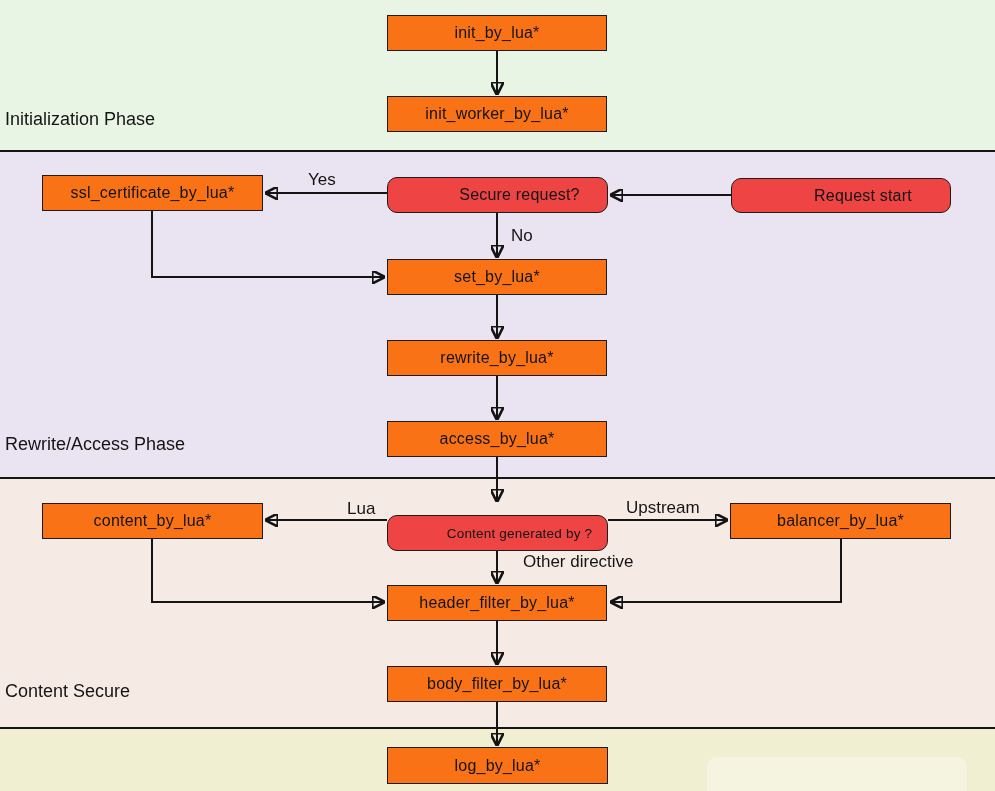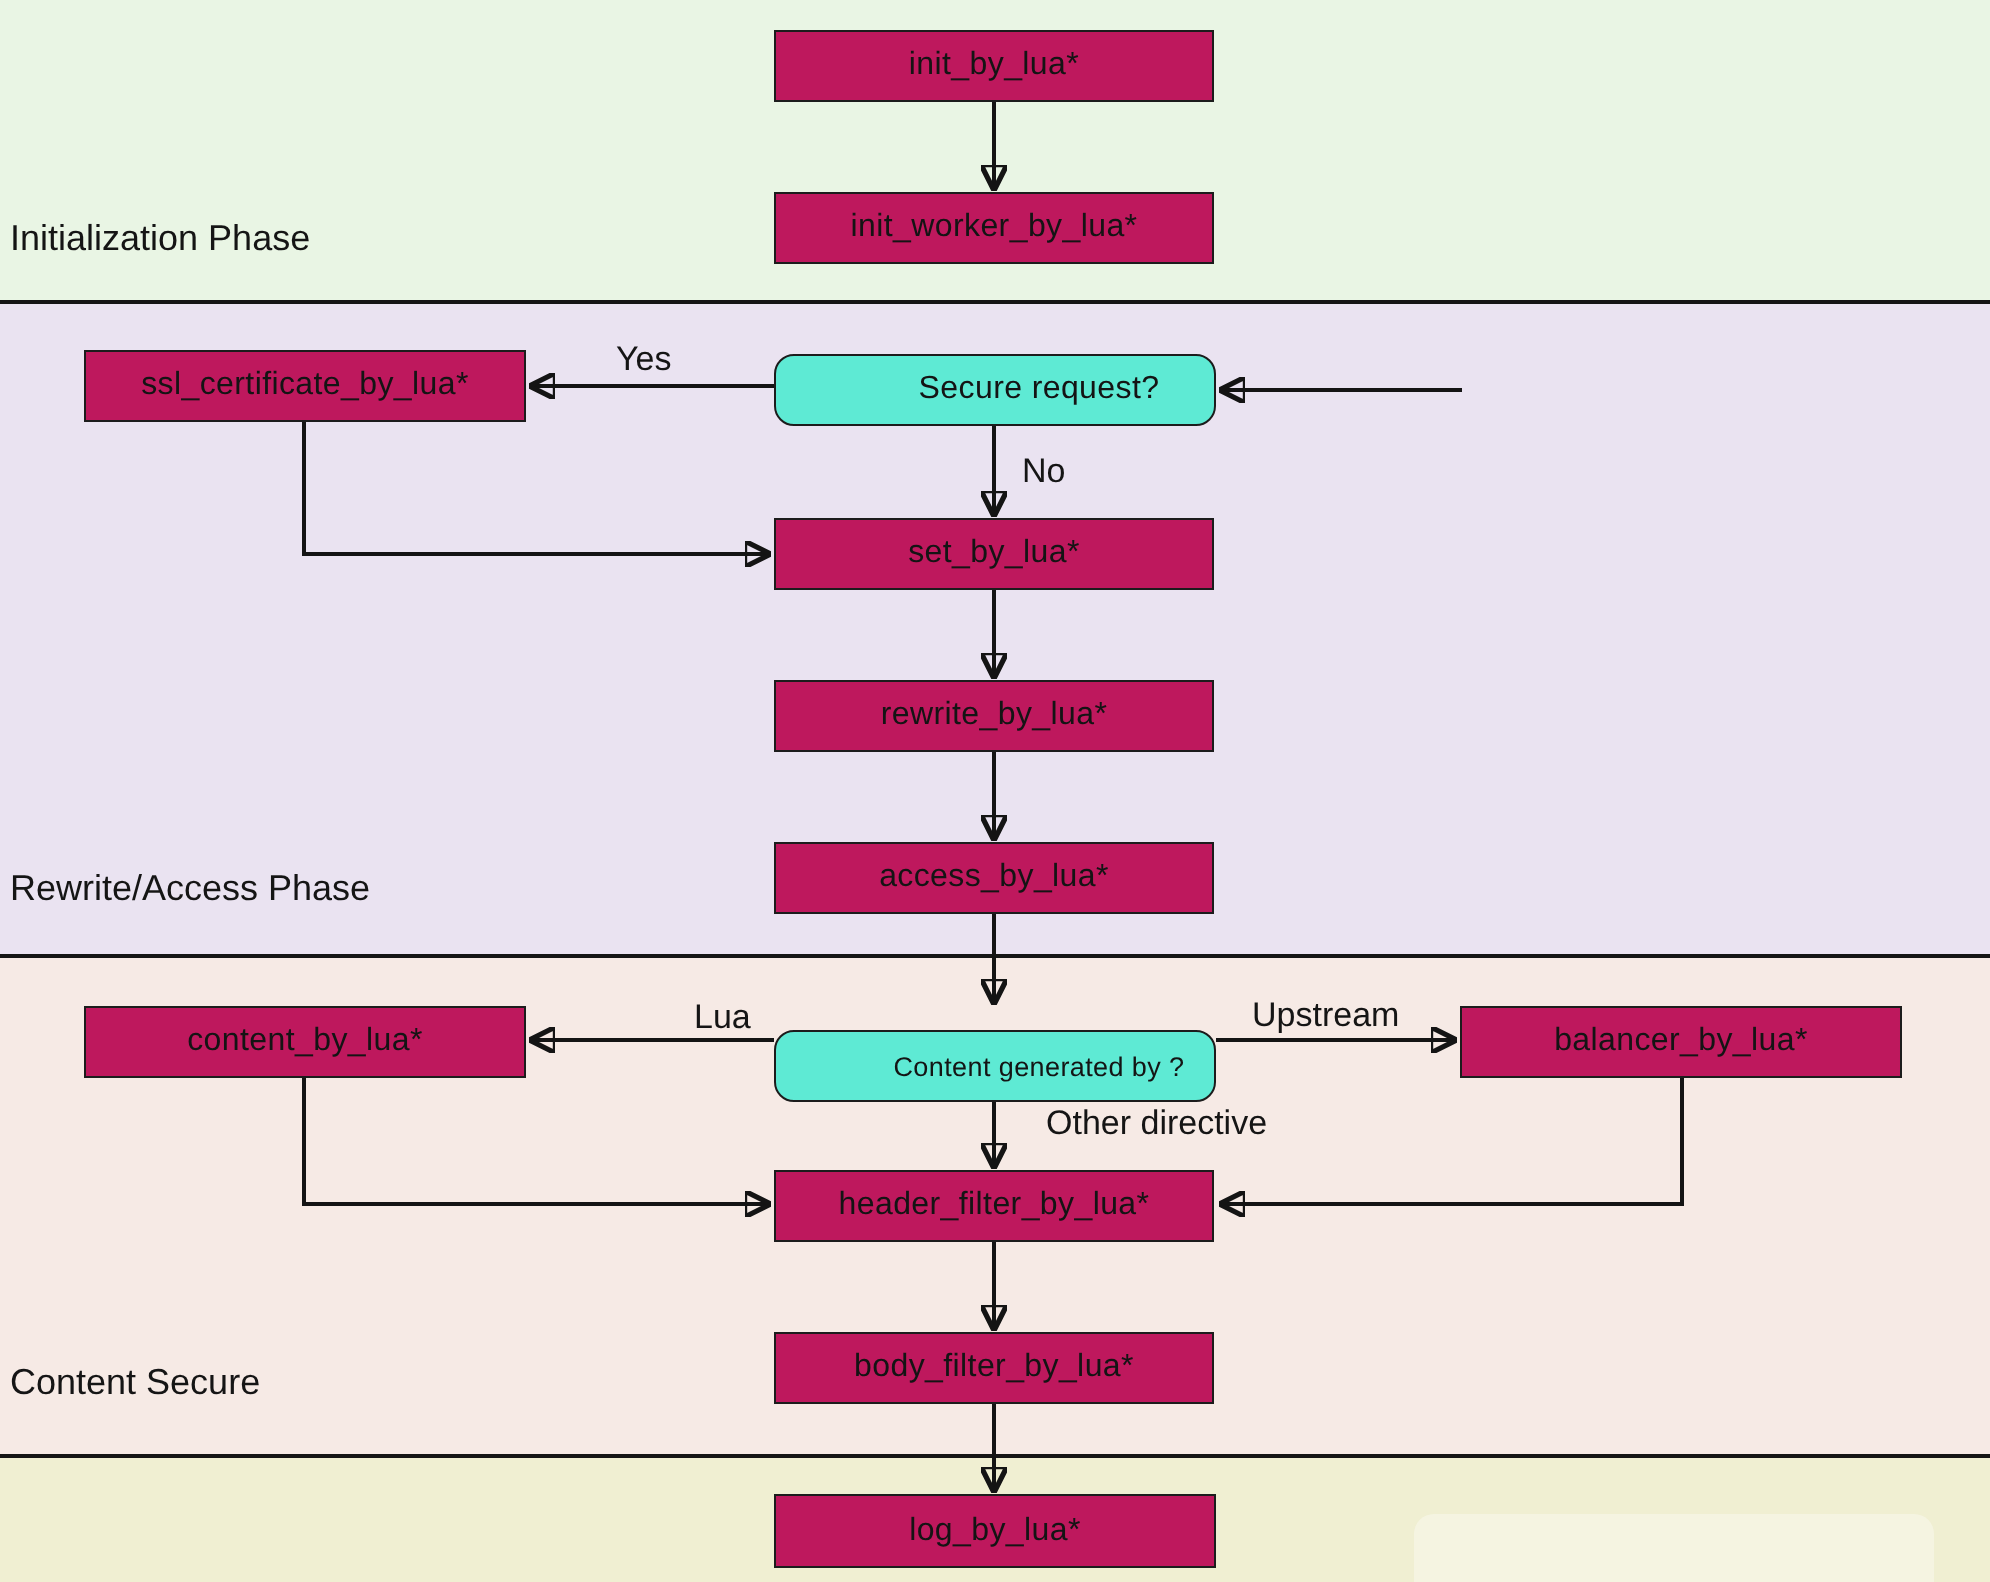--- a/index.html
+++ b/index.html
@@ -21,22 +21,22 @@
   
   svg.edges { position:absolute; left:0; top:0; z-index:2; }
   svg.edges path { fill:none; stroke:#141414; stroke-width:2; }
   
   .node {
     position:absolute; z-index:3; box-sizing:border-box;
     display:flex; align-items:center; justify-content:center;
     border:1.6px solid #1c1c1c; font-size:16px; letter-spacing:0.2px;
     color:#141414; text-align:center;
   }
-  .process  { background:#be185d; }
-  .decision { background:#5eead4; border-radius:10px;padding-left:44px; }
+  .process  { background:#f97316; }
+  .decision { background:#ef4444; border-radius:10px;padding-left:44px; }
   .small-text { font-size:13.5px; }
   
   .phase-label {
     position:absolute; z-index:3; font-size:18px; color:#151515; white-space:nowrap;
   }
   .edge-label {
     position:absolute; z-index:3; font-size:17px; color:#151515; white-space:nowrap;
   }
 </style>
 </head>
@@ -80,20 +80,21 @@
   <div class="edge-label" style="left:511px; top:226px;">No</div>
   <div class="edge-label" style="left:311px; top:499px;margin-left:36px;">Lua</div>
   <div class="edge-label" style="left:626px; top:498px;">Upstream</div>
   <div class="edge-label" style="left:523px; top:552px;">Other directive</div>
 
   <div class="node process" style="left:387px; top:15px;  width:220px; height:36px;">init_by_lua*</div>
   <div class="node process" style="left:387px; top:96px;  width:220px; height:36px;">init_worker_by_lua*</div>
 
   <div class="node process" style="left:42px;  top:175px; width:221px; height:36px;">ssl_certificate_by_lua*</div>
   <div class="node decision" style="left:387px; top:177px; width:221px; height:36px;">Secure request?</div>
+  <div class="node decision" style="left:731px; top:178px; width:220px; height:35px;">Request start</div>
   <div class="node process" style="left:387px; top:259px; width:220px; height:36px;">set_by_lua*</div>
   <div class="node process" style="left:387px; top:340px; width:220px; height:36px;">rewrite_by_lua*</div>
   <div class="node process" style="left:387px; top:421px; width:220px; height:36px;">access_by_lua*</div>
 
   <div class="node process" style="left:42px;  top:503px; width:221px; height:36px;">content_by_lua*</div>
   <div class="node decision small-text" style="left:387px; top:503px; width:221px; height:36px;margin-top:12px;">Content generated by ?</div>
   <div class="node process" style="left:730px; top:503px; width:221px; height:36px;">balancer_by_lua*</div>
   <div class="node process" style="left:387px; top:585px; width:220px; height:36px;">header_filter_by_lua*</div>
   <div class="node process" style="left:387px; top:666px; width:220px; height:36px;">body_filter_by_lua*</div>
 

